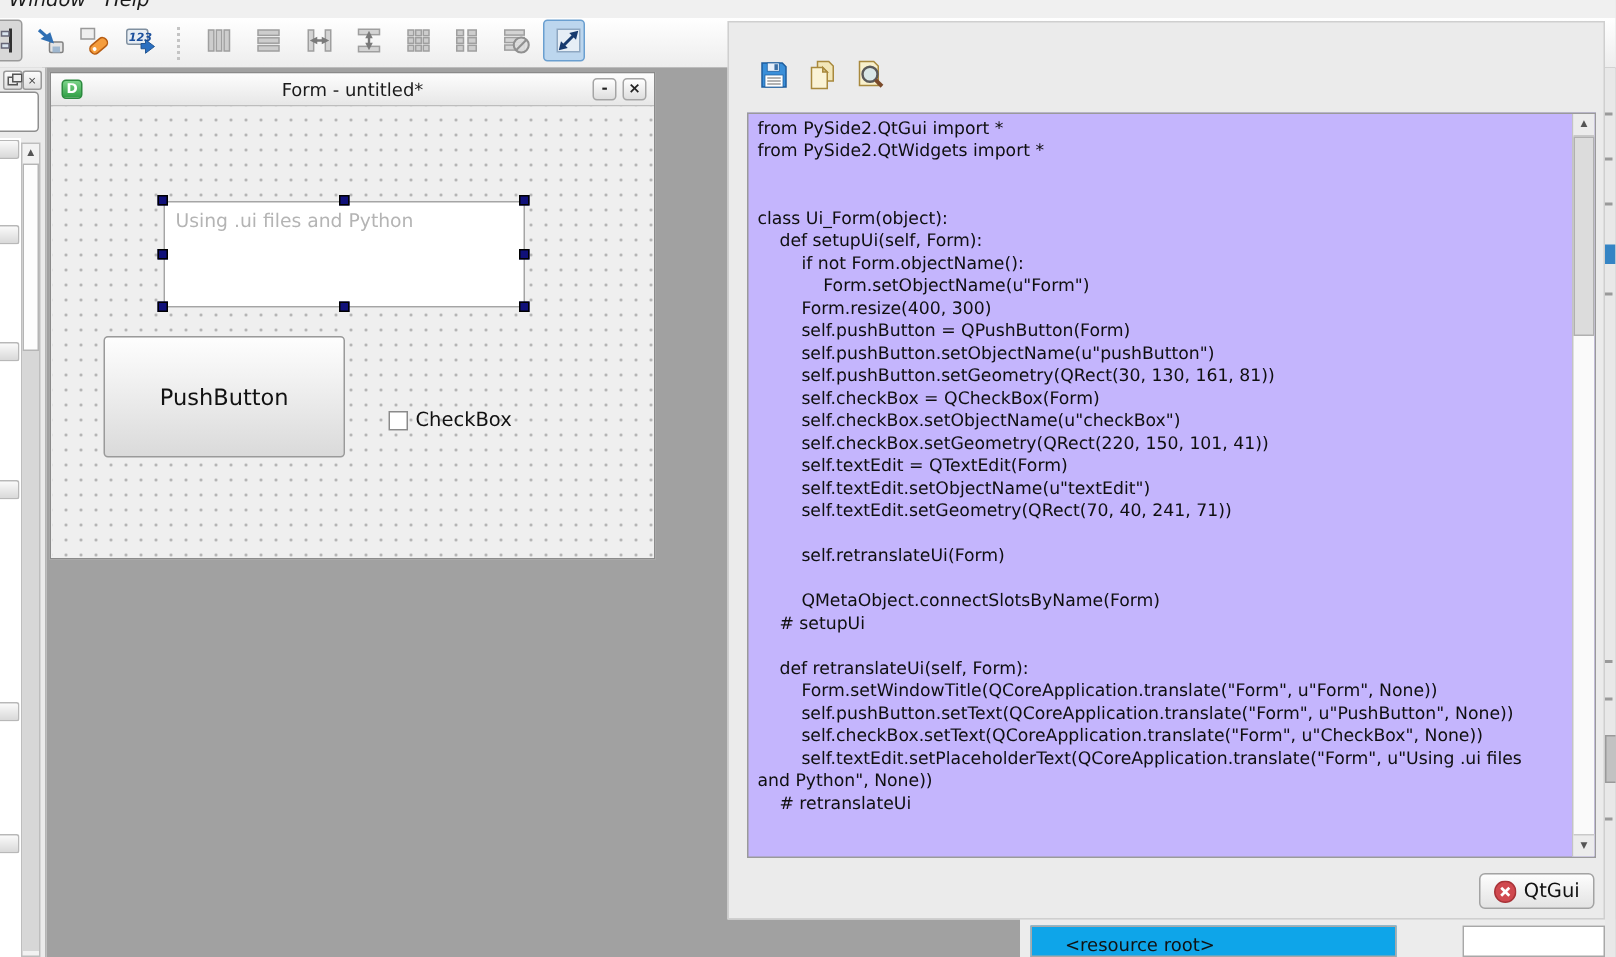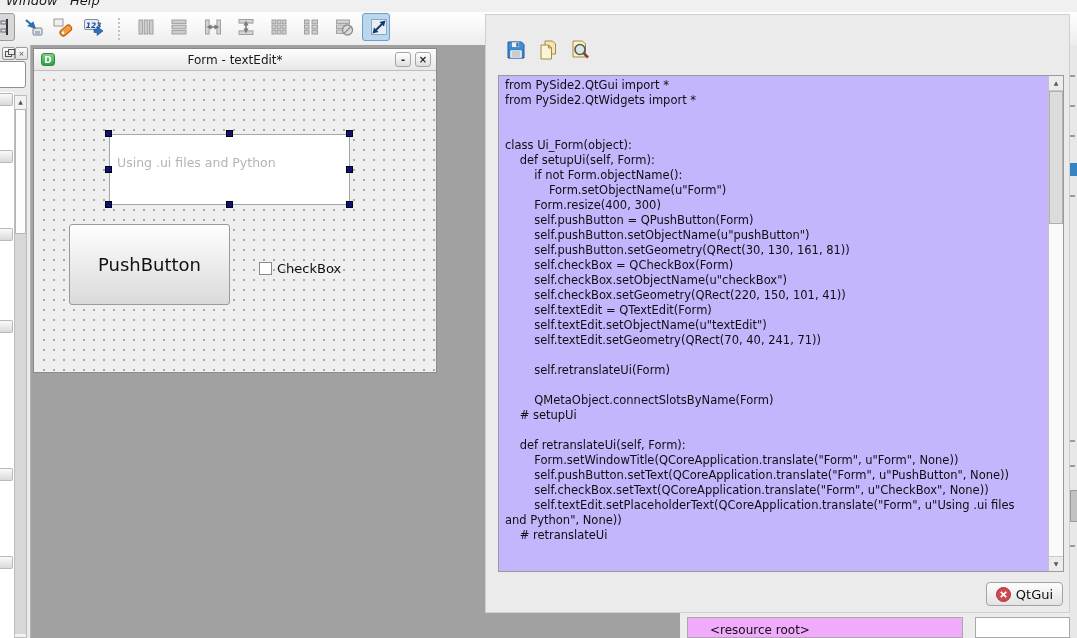--- a/index.html
+++ b/index.html
@@ -50,27 +50,27 @@
                color:#fff;font-size:9px;font-weight:bold;text-align:center;line-height:13px;box-sizing:border-box;}
   #form-title{position:absolute;left:0;right:0;text-align:center;font-size:12px;color:#1a1a1a;}
   .win-btn{position:absolute;top:3px;width:16px;height:15px;border:1px solid #a5a5a5;border-radius:3px;
                background:linear-gradient(#ffffff,#dedede);font-size:10px;color:#222;font-weight:bold;
                text-align:center;line-height:13px;box-sizing:border-box;}
   #form-canvas{position:absolute;left:1px;top:22px;width:401px;height:301px;background-color:#efefef;
                background-image:radial-gradient(circle,#a8a8a8 0.8px,transparent 1px);
                background-size:10px 10px;background-position:4px 4px;}
   #fw-textedit{position:absolute;left:74px;top:63px;width:241px;height:71px;background:#fff;
                border:1px solid #a5a5a5;box-sizing:border-box;font-size:12.5px;color:#b4b4b4;
-               padding:20px 0 0 7px;}
+               padding:4px 0 0 7px;}
   .handle{position:absolute;width:7px;height:7px;background:#10107a;border:1px solid #000;box-sizing:border-box;}
   #fw-pushbutton{position:absolute;left:34px;top:153px;width:161px;height:81px;
                background:linear-gradient(#fefefe,#dadada);border:1px solid #9a9a9a;border-radius:3px;
                box-sizing:border-box;display:flex;align-items:center;justify-content:center;
-               font-size:18px;color:#111;}
-  #fw-checkbox{position:absolute;left:224px;top:177px;width:101px;height:41px;display:flex;
+               font-size:15px;color:#111;}
+  #fw-checkbox{position:absolute;left:224px;top:189px;width:101px;height:41px;display:flex;
                align-items:center;font-size:13px;color:#111;}
   #fw-check-indicator{width:13px;height:13px;background:#fff;border:1px solid #8a8a8a;margin-right:5px;box-sizing:border-box;}
 
   
   #code-dialog{left:485px;top:14px;width:585px;height:599px;background:#ebebeb;
                border:1px solid #cfcfcf;box-sizing:border-box;}
   .dlg-tool{position:absolute;top:22px;width:26px;height:26px;display:flex;align-items:center;justify-content:center;}
   #code-view{position:absolute;left:12px;top:60px;width:566px;height:497px;background:#c4b5fd;
                border:1px solid #9a9a9a;box-sizing:border-box;overflow:hidden;}
   #code-text{position:absolute;left:6px;top:2px;width:540px;white-space:pre-wrap;
@@ -79,21 +79,21 @@
   #code-scroll{position:absolute;right:0;top:0;width:15px;height:495px;background:#fafafa;border-left:1px solid #c3c3c3;box-sizing:border-box;}
   #code-scroll-up{position:absolute;top:0;left:0;width:14px;height:14px;background:#ececec;border-bottom:1px solid #c9c9c9;}
   #code-scroll-down{position:absolute;bottom:0;left:0;width:14px;height:14px;background:#ececec;border-top:1px solid #c9c9c9;}
   #code-thumb{position:absolute;left:0;top:15px;width:14px;height:133px;background:#dcdcdc;border:1px solid #b0b0b0;box-sizing:border-box;}
   #close-btn{position:absolute;left:500px;top:567px;width:77px;height:24px;border:1px solid #a3a3a3;
                border-radius:4px;background:linear-gradient(#fdfdfd,#e3e3e3);box-sizing:border-box;
                display:flex;align-items:center;justify-content:center;font-size:13px;color:#111;gap:5px;}
 
   
   #resource-dock{left:680px;top:613px;width:397px;height:25px;background:#ececec;}
-  #res-panel{position:absolute;left:7px;top:4px;width:276px;height:21px;background:#f0abfc;border:1px solid #a8a8a8;box-sizing:border-box;}
+  #res-panel{position:absolute;left:7px;top:4px;width:244px;height:21px;background:#0ea5e9;border:1px solid #a8a8a8;box-sizing:border-box;}
   #res-root{position:absolute;left:22px;top:5px;font-size:12px;color:#111;white-space:nowrap;}
   #res-panel2{position:absolute;left:295px;top:4px;width:95px;height:21px;background:#fff;border:1px solid #a8a8a8;box-sizing:border-box;}
 
   
   #right-sliver{left:1070px;top:45px;width:7px;height:593px;background:#e8e8e8;}
   .sliver-dash{position:absolute;left:0;width:5px;height:2px;background:#9a9a9a;}
   #sliver-blue{position:absolute;left:0;top:118px;width:7px;height:13px;background:#3584c4;}
   #sliver-thumb{position:absolute;left:0;top:445px;width:6px;height:30px;background:#c2c2c2;border:1px solid #9a9a9a;}
 </style>
 </head>
@@ -236,21 +236,21 @@
   <div id="wb-scroll">
     <span class="scroll-arrow">▲</span>
     <div id="wb-thumb"></div>
     <div id="wb-track-lower"></div>
   </div>
 </div>
 
 <div id="form-window" class="abs">
   <div id="form-titlebar">
     <span id="designer-badge">D</span>
-    <span id="form-title">Form - textEdit*</span>
+    <span id="form-title">Form - untitled*</span>
     <span class="win-btn" style="right:25px">-</span>
     <span class="win-btn" style="right:5px">×</span>
   </div>
   <div id="form-canvas">
     <div id="fw-textedit">Using .ui files and Python</div>
 
     <div class="handle" style="left:70px;top:59px"></div>
     <div class="handle" style="left:191px;top:59px"></div>
     <div class="handle" style="left:311px;top:59px"></div>
     <div class="handle" style="left:70px;top:95px"></div>

